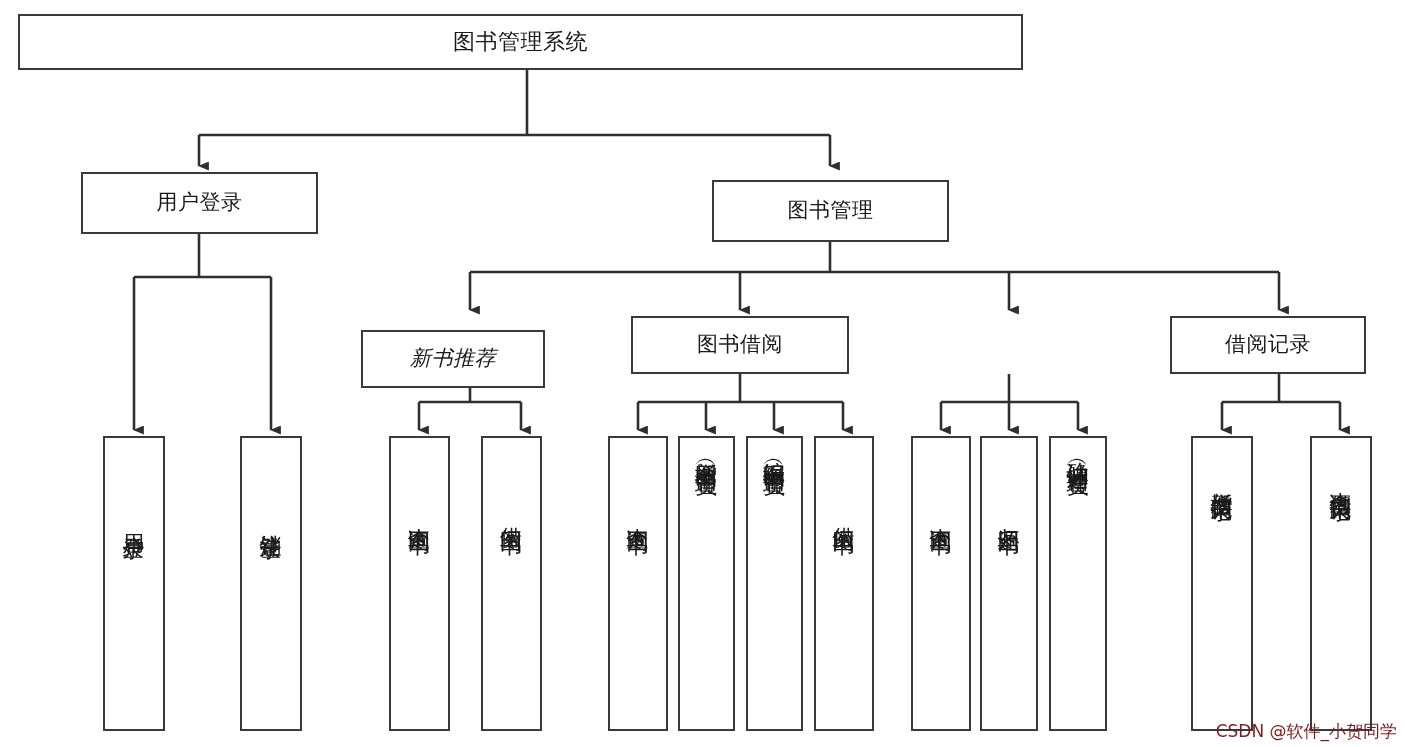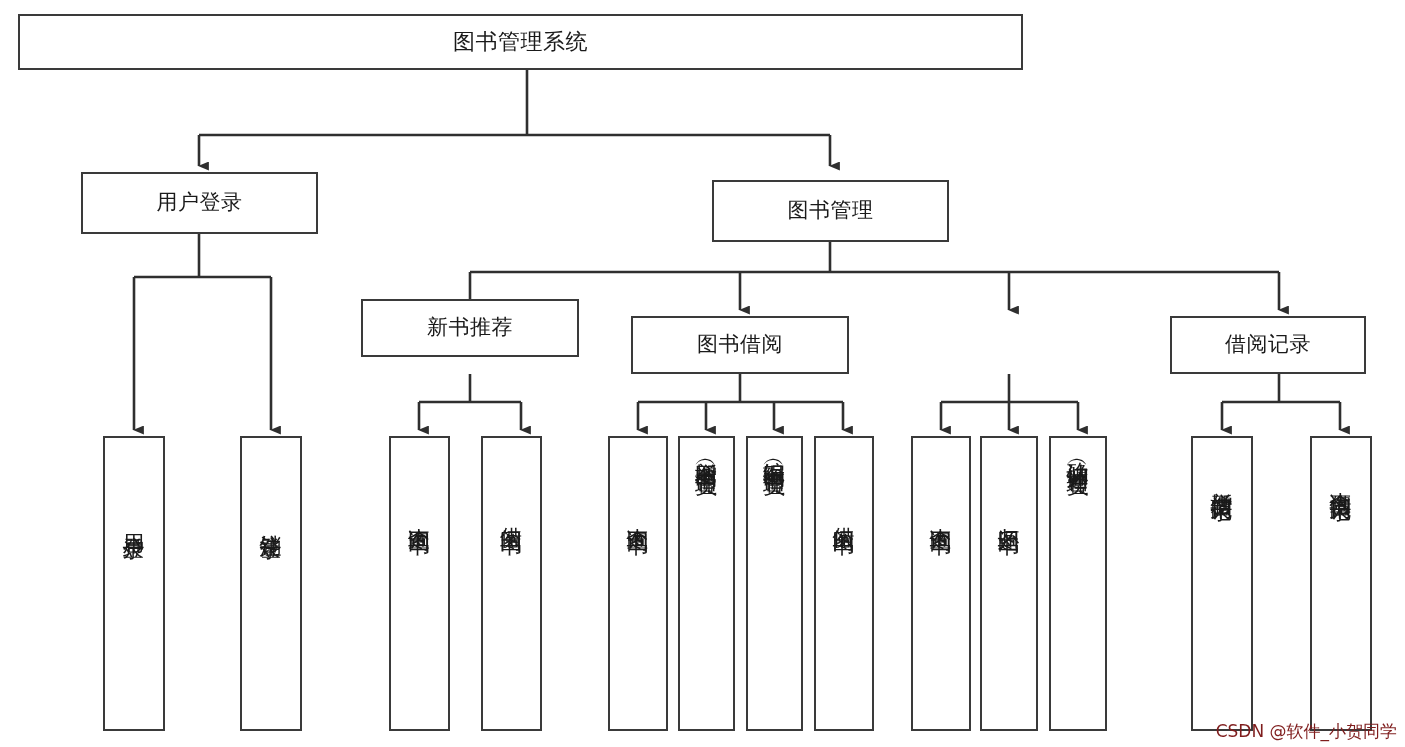--- a/index.html
+++ b/index.html
@@ -129,21 +129,21 @@
     <span class="label">图书管理系统</span>
   </div>
 
   <div class="node horizontal" style="left:81px; top:172px; width:237px; height:62px;">
     <span class="label">用户登录</span>
   </div>
   <div class="node horizontal" style="left:712px; top:180px; width:237px; height:62px;">
     <span class="label">图书管理</span>
   </div>
 
-  <div class="node horizontal" style="left:361px; top:299px; width:218px; height:58px;">
+  <div class="node horizontal" style="left:361px; top:330px; width:184px; height:58px;font-style:italic;">
     <span class="label">新书推荐</span>
   </div>
   <div class="node horizontal" style="left:631px; top:316px; width:218px; height:58px;">
     <span class="label">图书借阅</span>
   </div>
   <div class="node horizontal" style="left:1170px; top:316px; width:196px; height:58px;">
     <span class="label">借阅记录</span>
   </div>
 
   <div class="node vertical" style="left:103px; top:436px; width:62px; height:295px; padding-top:78px;">

